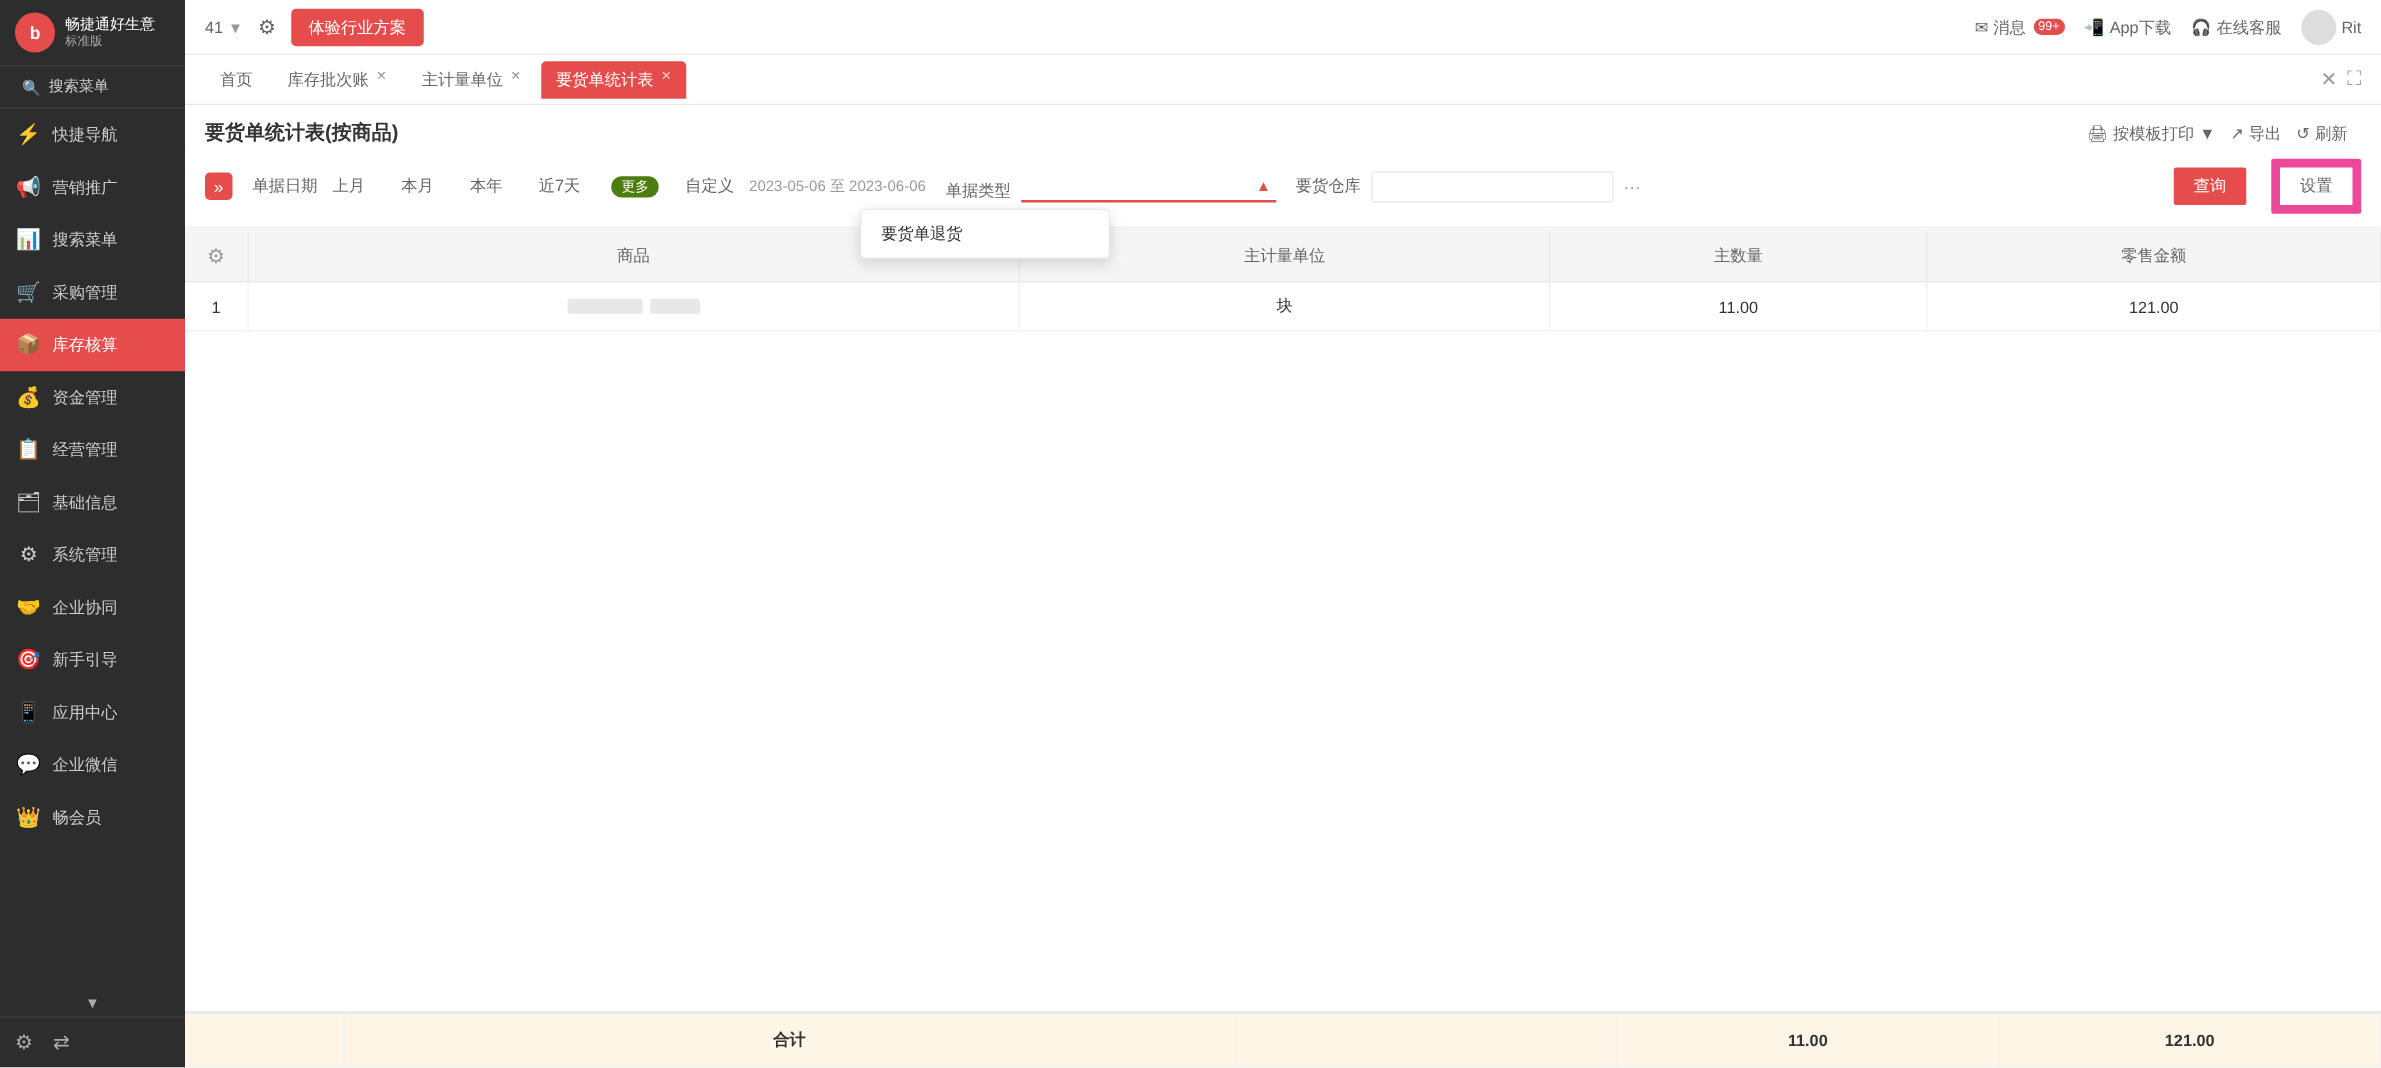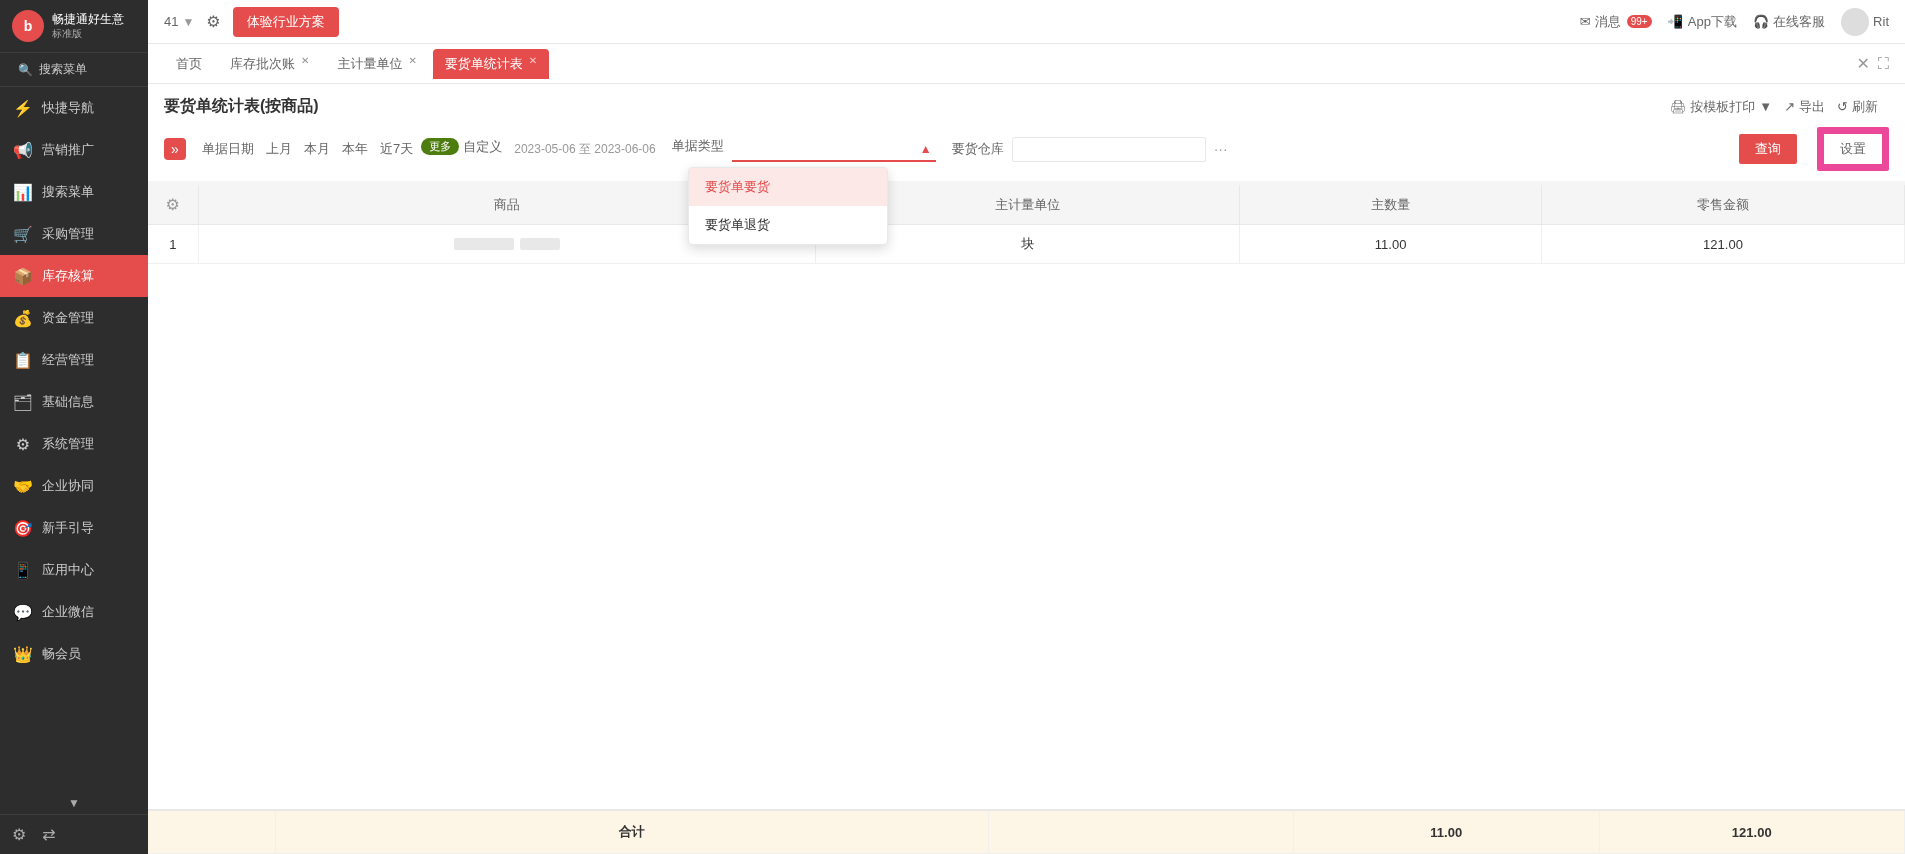--- a/index.html
+++ b/index.html
@@ -241,42 +241,42 @@
       justify-content: center;
     }
     .filter-group {
       display: flex;
       align-items: center;
       gap: 8px;
     }
     .filter-label { color: #666; font-size: 13px; }
     .date-options {
       display: flex;
-      align-items: flex-start;
-      gap: 4px;
+      align-items: center;
+      gap: 21px;
       font-size: 13px;
     }
     .date-opt {
       color: #666;
       cursor: pointer;
       padding: 2px 4px;
     }
     .date-opt.active-badge {
       background: #4d7c0f;
       color: white;
       border-radius: 10px;
       padding: 1px 8px;
       font-size: 11px;
     }
     .date-custom { color: #666; cursor: pointer; font-size: 13px; }
     .date-range { color: #999; font-size: 12px; margin-left: 4px; }
 
     .type-filter {
       display: flex;
-      align-items: flex-start;
+      align-items: flex-end;
       gap: 8px;
     }
     .type-input-wrap {
       position: relative;
       display: flex;
       align-items: center;
     }
     .type-input {
       border: none;
       border-bottom: 2px solid #e54c4c;
@@ -603,21 +603,20 @@
         <input class="warehouse-input" type="text" value="" style="">
         <span class="more-icon">···</span>
       </div>
 
       <div class="filter-buttons">
         <button class="query-btn">查询</button>
         <button class="settings-btn">设置</button>
       </div>
 
       <div class="dropdown-overlay">
-        <div class="dropdown-item selected">要货单要货</div>
         <div class="dropdown-item">要货单退货</div>
       </div>
     </div>
 
     <div class="table-wrapper">
       <table>
         <thead>
           <tr>
             <th><span class="gear-cell">⚙</span></th>
             <th>商品</th>

